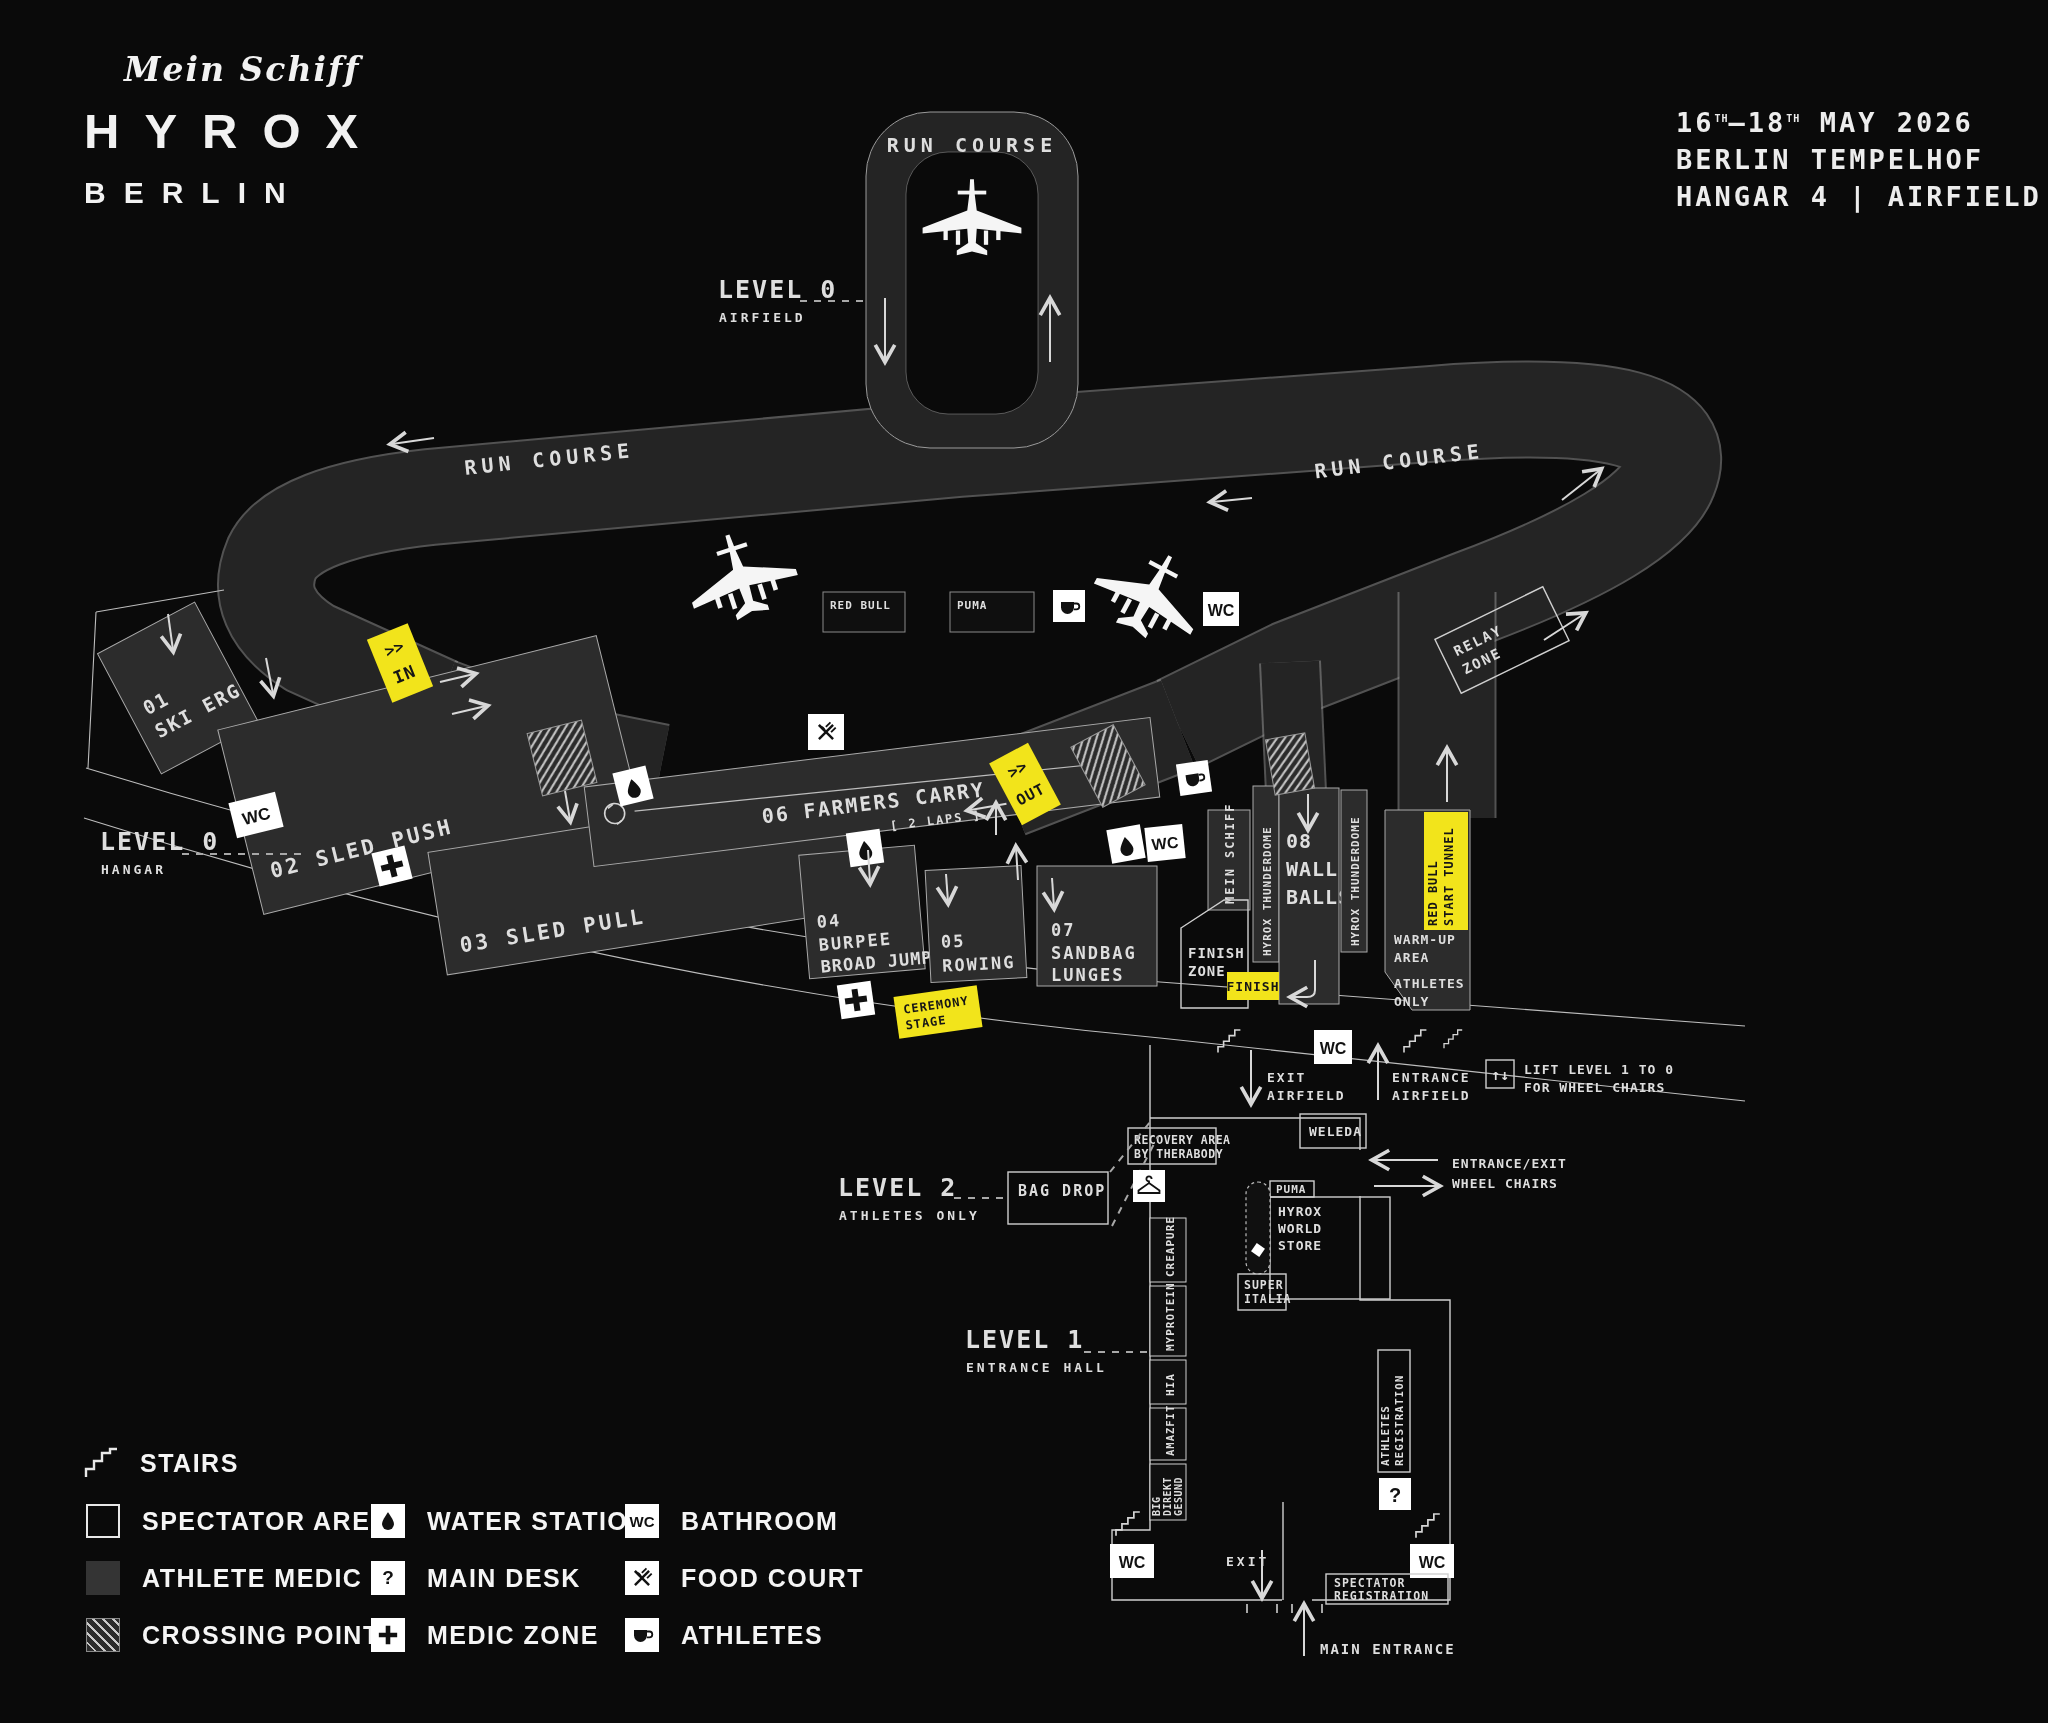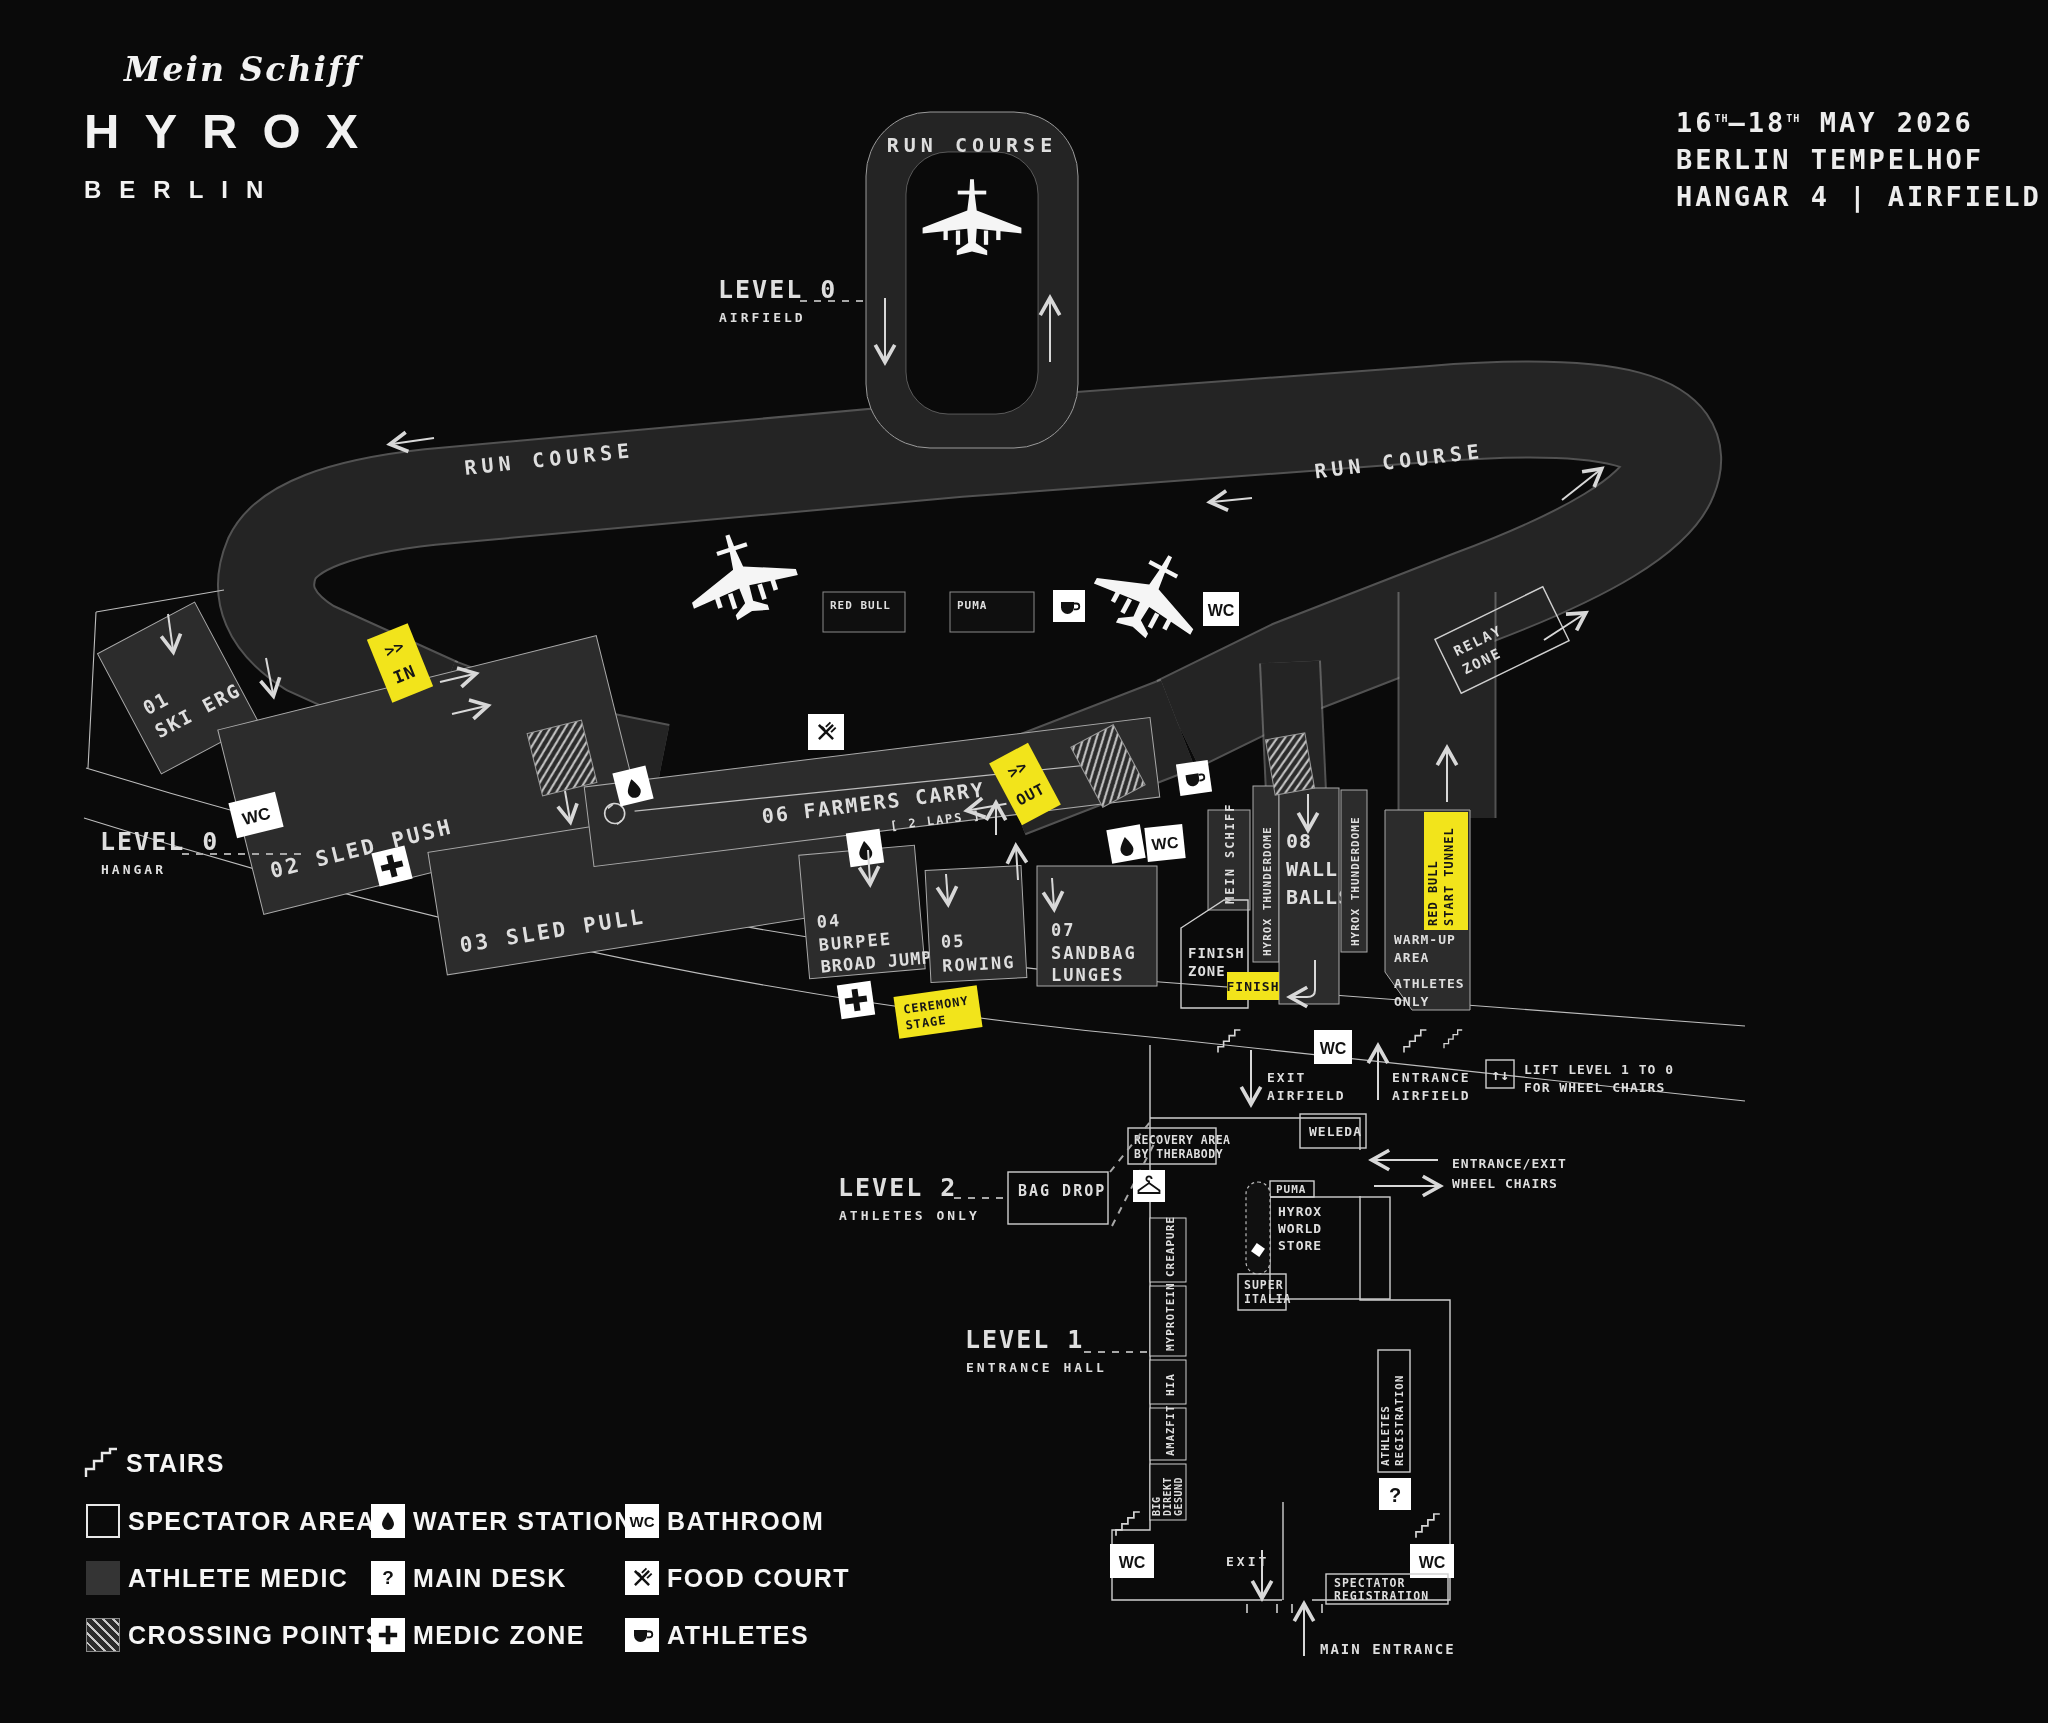--- a/index.html
+++ b/index.html
@@ -2,26 +2,26 @@
 <html><head>
 <meta charset="utf-8">
 <style>
   html,body{margin:0;padding:0;background:#000;}
   .canvas{position:relative;width:2048px;height:1723px;background:#0A0A0A;overflow:hidden;
           font-family:"Liberation Sans",sans-serif;color:#F2F2F2;}
   .abs{position:absolute;}
   
   .brand-script{font-family:"DejaVu Serif",serif;font-style:italic;font-weight:700;font-size:33px;letter-spacing:2px;}
   .brand-name{font-size:49px;font-weight:800;letter-spacing:25px;line-height:1;}
-  .brand-city{font-size:24px;font-weight:700;letter-spacing:18px;line-height:1;}
+  .brand-city{font-size:30px;font-weight:700;letter-spacing:18px;line-height:1;}
   .event-info{font-family:"DejaVu Sans Mono",monospace;font-size:27px;font-weight:700;
               letter-spacing:3px;line-height:37px;color:#EDEDED;}
   .event-info sup{font-size:10px;letter-spacing:1px;}
   
-  .lg-item{position:absolute;display:flex;align-items:center;gap:8px;}
+  .lg-item{position:absolute;display:flex;align-items:center;gap:22px;}
   .lg-label{font-size:25px;font-weight:700;letter-spacing:1.5px;color:#F5F5F5;white-space:nowrap;}
   .sw{width:34px;height:34px;flex:0 0 auto;}
   .sw-outline{border:2px solid #E8E8E8;box-sizing:border-box;background:transparent;}
   .sw-fill{background:#343434;}
   .sw-hatch{background:repeating-linear-gradient(45deg,#2B2B2B 0 5px,#C9C9C9 5px 7px);border:1px solid #8A8A8A;box-sizing:border-box;}
   .wbox{background:#fff;color:#111;display:flex;align-items:center;justify-content:center;
         font-weight:800;font-size:19px;font-family:"Liberation Sans",sans-serif;}
   
   svg text{font-family:"DejaVu Sans Mono",monospace;font-weight:700;fill:#DEDEDE;}
   .band{stroke:#242424;fill:none;}

